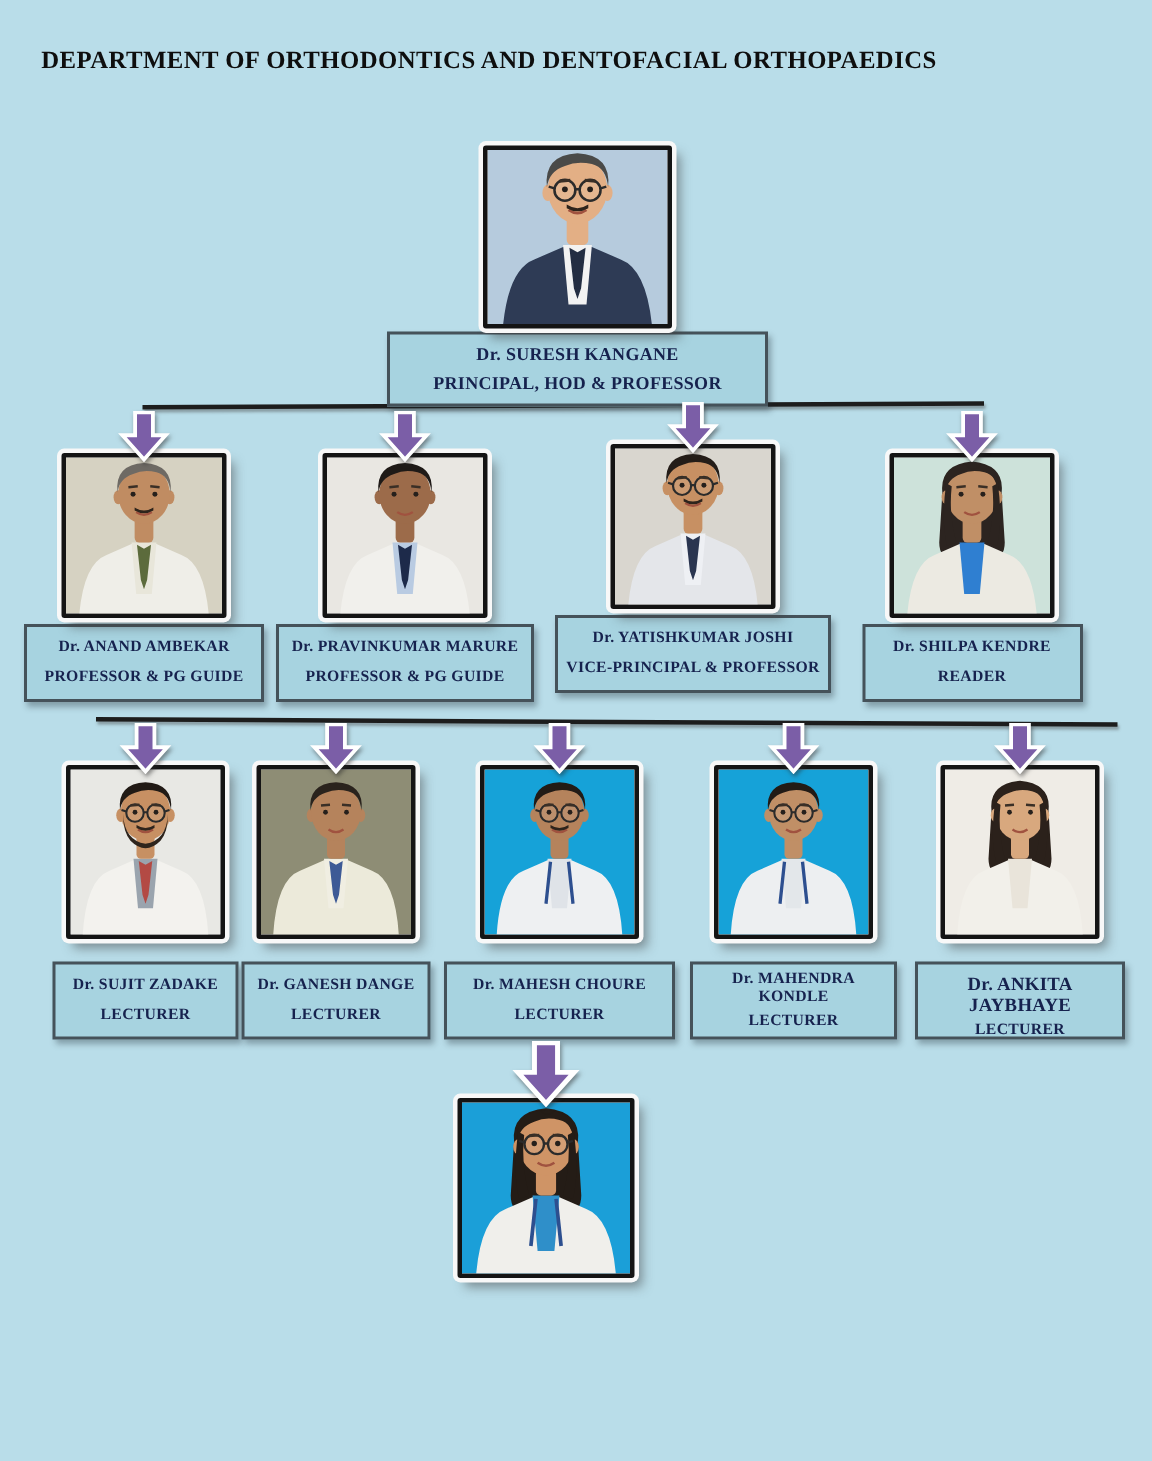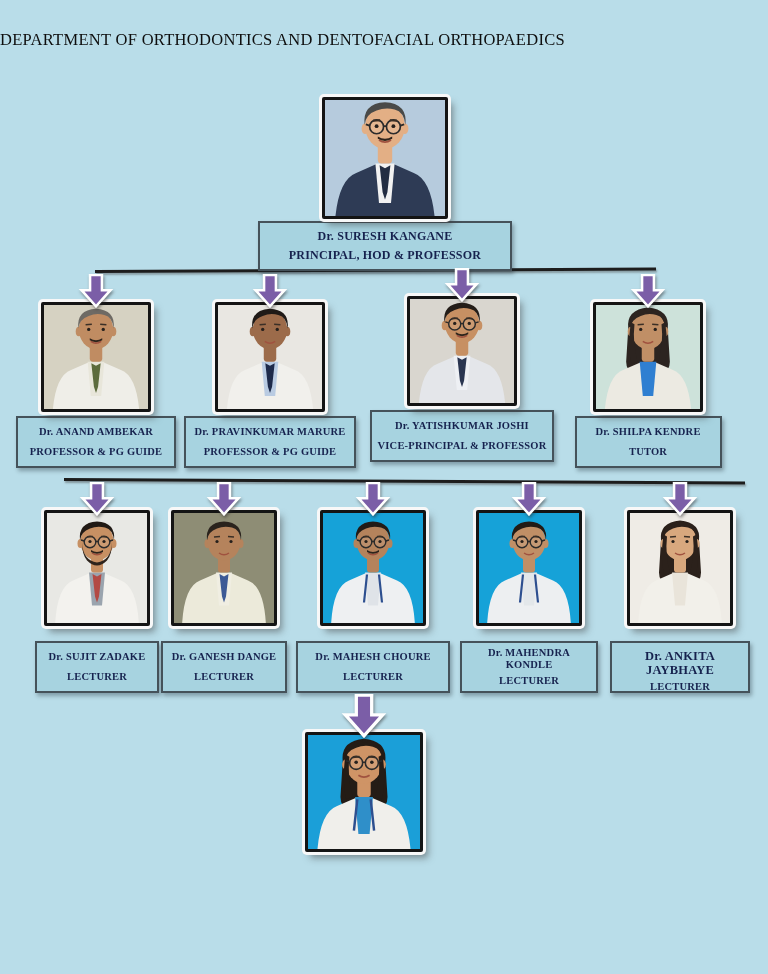--- a/index.html
+++ b/index.html
@@ -1,21 +1,21 @@
 <!DOCTYPE html>
 <html style="--page-bg: #b9dde9; --box-bg: #a7d3e0; --box-border: #45525a; --label-text: #16224e; --title-text: #0e0e0e; --line: #1d1d1d; --arrow: #7b5ea7; --arrow-outline: #ffffff; --frame-border: #141414; --frame-outline: #f8f8f8;"><head>
 <meta charset="utf-8">
 <style>
   html,body{margin:0;padding:0;background:#b9dde9;}
   *{box-sizing:border-box;}
   body{font-family:"Liberation Serif", serif;}
   .canvas{position:relative;width:768px;height:974px;background:var(--page-bg,#b9dde9);overflow:hidden;margin:0 auto;}
 
-  .page-title{position:absolute;top:30px;left:0;width:652px;
-    font-weight:normal;font-size:16.5px;letter-spacing:.3px;color:var(--title-text,#0e0e0e);}
+  .page-title{position:absolute;top:30px;left:0;width:652px;text-align:center;
+    font-weight:bold;font-size:16.5px;letter-spacing:.3px;color:var(--title-text,#0e0e0e);}
   .page-subtitle{position:absolute;top:66px;left:0;width:768px;text-align:center;
     font-weight:bold;font-size:15px;color:var(--title-text,#0e0e0e);
     text-decoration:underline;text-underline-offset:3px;text-decoration-thickness:2px;}
 
   .hline{position:absolute;height:3px;background:var(--line,#1d1d1d);
     box-shadow:1px 2px 2px rgba(70,70,70,.45);}
 
   .node{position:absolute;display:flex;flex-direction:column;align-items:center;}
 
   .arrow{display:block;filter:drop-shadow(1.5px 2px 1.5px rgba(40,40,40,.5));margin-bottom:-6px;z-index:3;}
@@ -250,21 +250,21 @@
     </g>
     <circle class="p-eye" cx="43" cy="31" r="1.6"></circle>
     <circle class="p-eye" cx="57" cy="31" r="1.6"></circle>
     <path class="p-brow" d="M40,26.5 L46,26 M54,26 L60,26.5"></path>
     <path class="p-mouth" d="M45,42.5 Q50,46 55,42.5"></path>
     <path class="p-mustache f-mustache" d="M44,39.5 Q50,43.5 56,39.5 L56,41.5 Q50,45 44,41.5 Z"></path>
   </svg>
 </div>
     <div class="node-label lbl-b" style="width:147px;">
       <div class="staff-name">Dr. SHILPA KENDRE</div>
-      <div class="staff-role">TUTOR</div>
+      <div class="staff-role">READER</div>
     </div>
   </div>
 
   <div class="node" style="left:35px;top:482px;width:124px;">
     <svg class="arrow" width="38" height="34" viewBox="0 0 40 40">
         <polygon points="13,1 27,1 27,19 37,19 20,38 3,19 13,19"></polygon>
       </svg>
     <div class="photo size-c">
   <svg viewBox="0 0 100 115" preserveAspectRatio="xMidYMid slice" class="av-glasses av-beard av-mustache" style="--bg: #e8e8e4; --garment: #f3f2ee; --shirt: #9aa4ae; --tie: #b34a44; --skin: #c79063; --hair: #211a15;">
     <rect class="p-bg" x="0" y="0" width="100" height="115"></rect>

